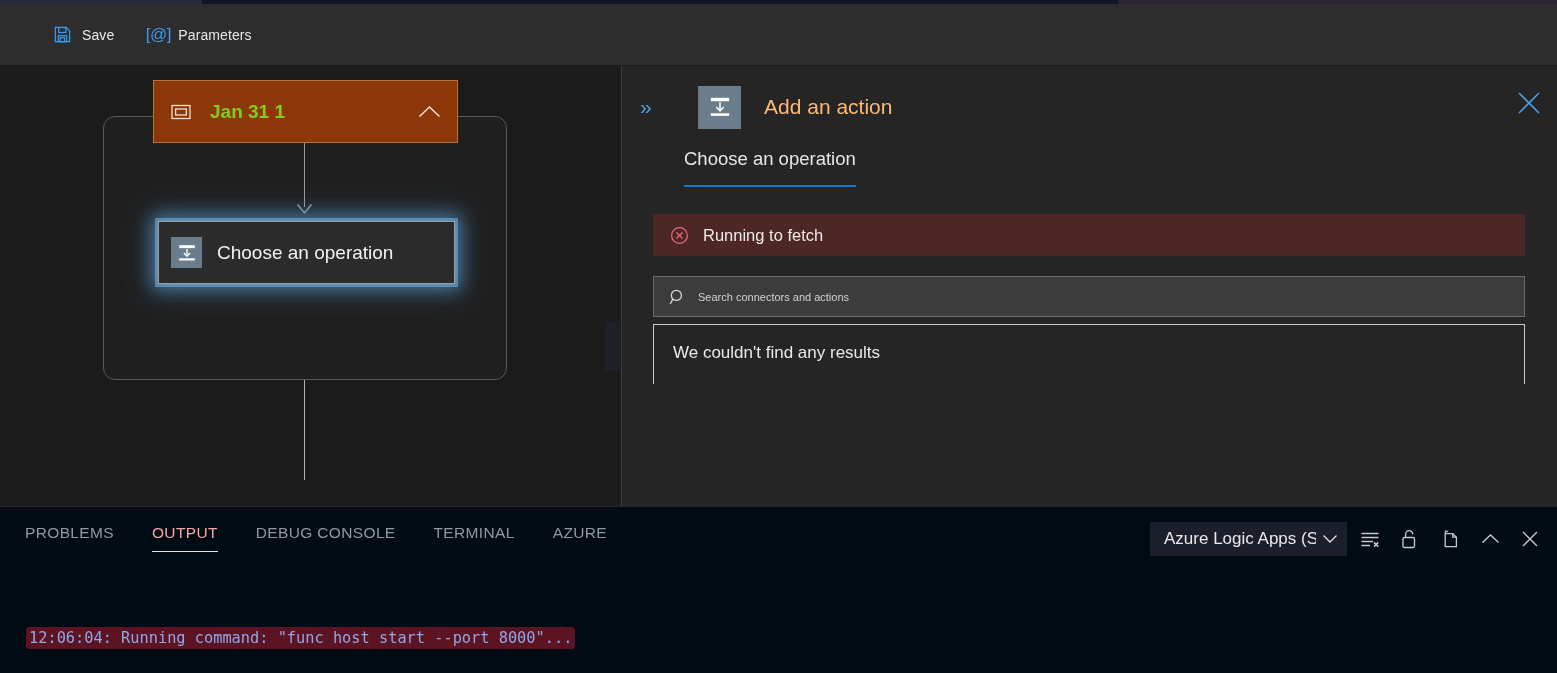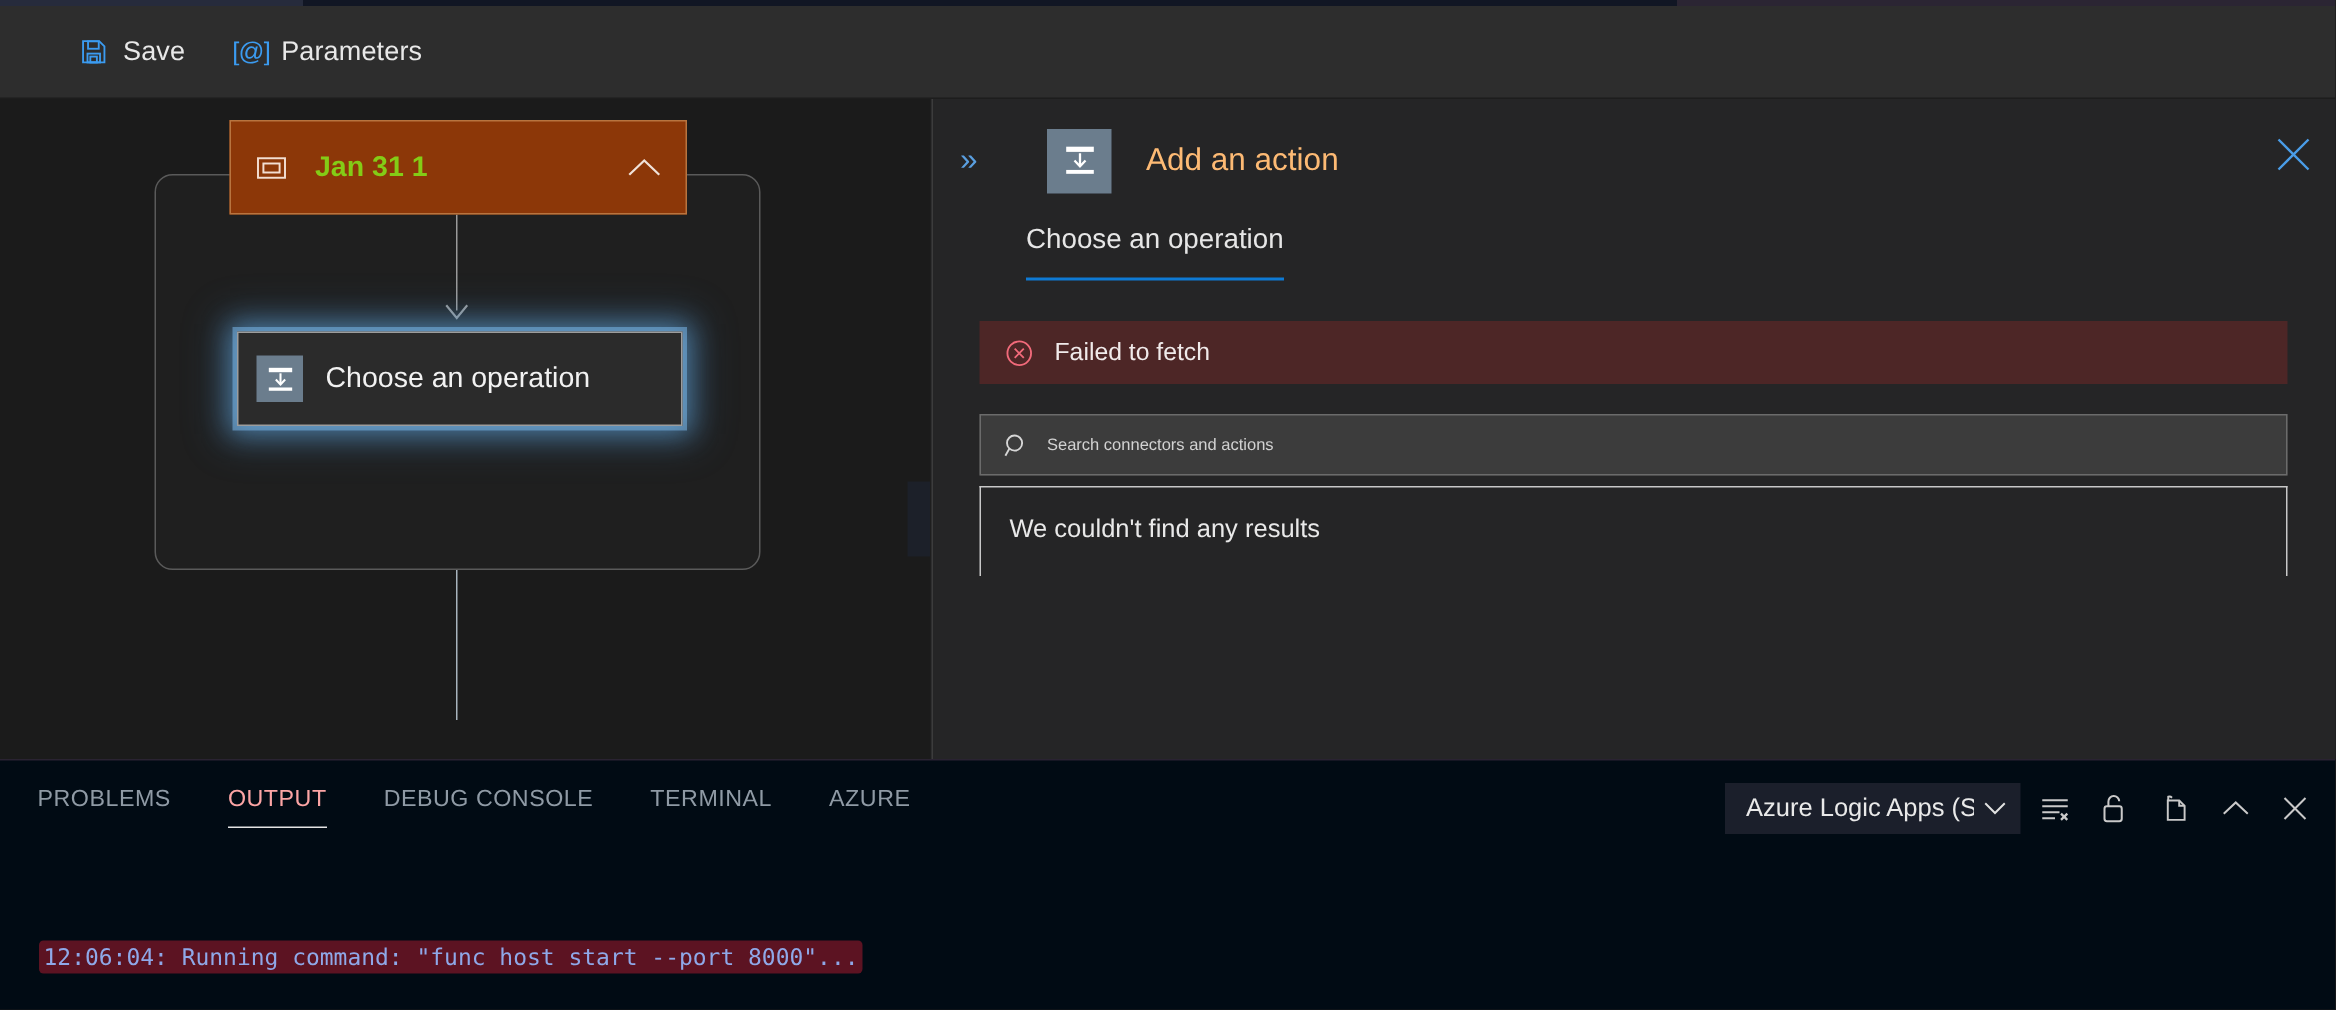--- a/index.html
+++ b/index.html
@@ -49,21 +49,21 @@
     cursor: pointer;
     border-radius: 2px;
   }
   .tb-btn .tb-ico {
     width: 20px; height: 20px;
     display: flex; align-items: center; justify-content: center;
     color: #3b9bf0;
   }
   .tb-btn .tb-label {
     color: #e8e8e8;
-    font-size: 18px;
+    font-size: 14px;
     letter-spacing: .1px;
   }
   .at-glyph {
     color: #3b9bf0;
     font-size: 17px;
     font-family: "Liberation Sans", sans-serif;
     letter-spacing: -0.5px;
   }
 
   
@@ -509,21 +509,21 @@
       <span class="sp-tab">Choose an operation</span>
     </div>
 
     <div id="error-banner">
       <span class="eb-ico">
         <svg width="19" height="19" viewBox="0 0 20 20" fill="none" stroke="currentColor" stroke-width="1.3">
           <circle cx="10" cy="10" r="8.3"></circle>
           <path d="M6.8 6.8 L13.2 13.2 M13.2 6.8 L6.8 13.2"></path>
         </svg>
       </span>
-      <span class="eb-text">Failed to fetch</span>
+      <span class="eb-text">Running to fetch</span>
     </div>
 
     <div id="search-box">
       <span class="sb-ico">
         <svg width="18" height="18" viewBox="0 0 20 20" fill="none" stroke="currentColor" stroke-width="1.4">
           <circle cx="8.2" cy="8.2" r="5.6"></circle>
           <path d="M4.3 12.4 L1.4 17.6"></path>
         </svg>
       </span>
       <input id="search-input" type="text" placeholder="Search connectors and actions" style="">

